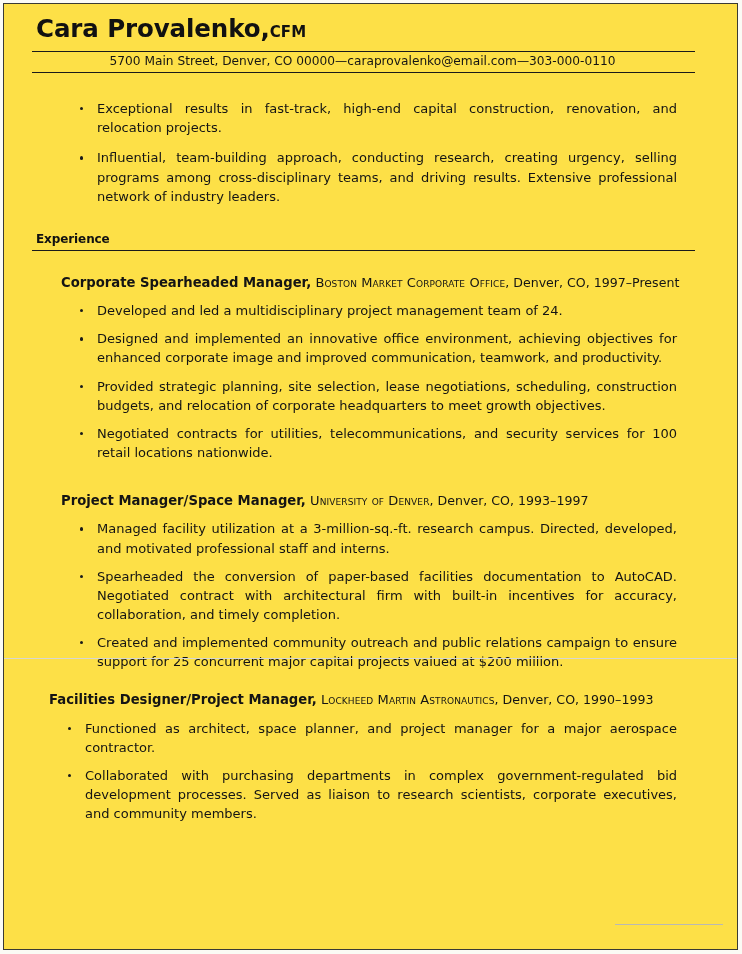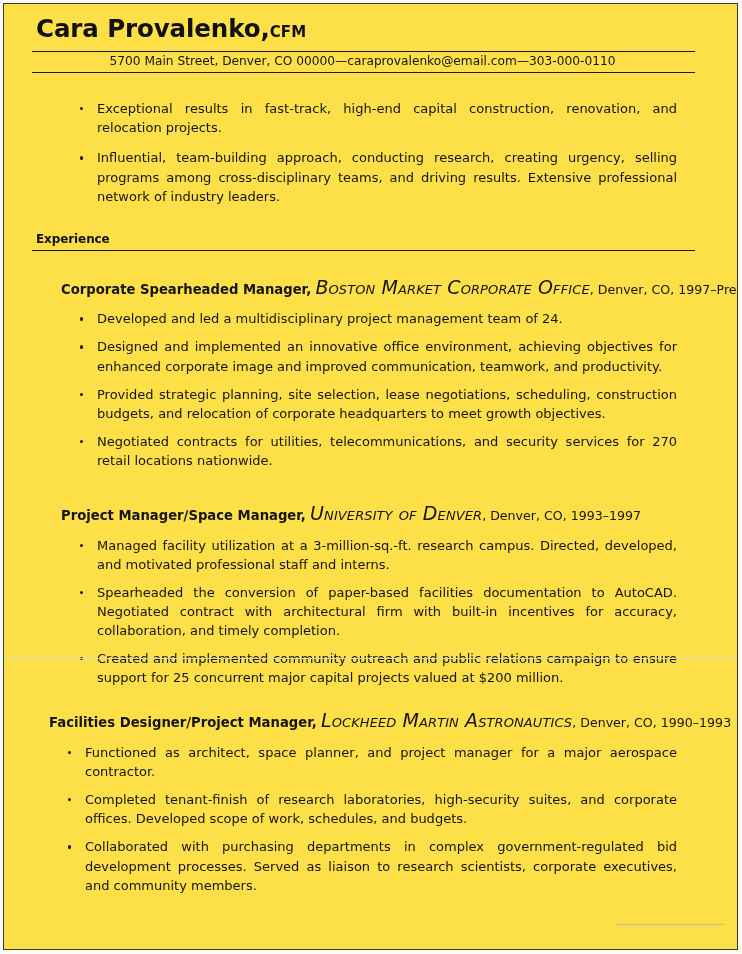--- a/index.html
+++ b/index.html
@@ -128,23 +128,22 @@
     font-size: 13.2px;
     line-height: 1.4;
     color: #141414;
     white-space: nowrap;
   }
   .job-title {
     font-weight: 700;
   }
   .job-company {
     font-variant: small-caps;
-    font-size: 19px;
+    font-size: 13px;
     letter-spacing: 0.1px;
-    font-style: italic;
   }
   .job-meta { font-size: 12.6px; }
   .job > ul.bullets { margin-top: 4px; }
   .job > ul.bullets > li { margin-top: 9px; }
 
   
   .job-1 { margin-top: 23px; }
   .job-2 { margin-top: 30px; }
   .job-3 { margin-top: 20px; }
 
@@ -195,21 +194,21 @@
 
       <div class="job job-1 indent-deep">
         <div class="job-title-line">
           <span class="job-title">Corporate Spearheaded Manager,</span>
           <span class="job-company">Boston Market Corporate Office</span><span class="job-meta">, Denver, CO, 1997–Present</span>
         </div>
         <ul class="bullets">
           <li>Developed and led a multidisciplinary project management team of 24.</li>
           <li>Designed and implemented an innovative office environment, achieving objectives for enhanced corporate image and improved communication, teamwork, and productivity.</li>
           <li>Provided strategic planning, site selection, lease negotiations, scheduling, construction budgets, and relocation of corporate headquarters to meet growth objectives.</li>
-          <li>Negotiated contracts for utilities, telecommunications, and security services for 270 retail locations nationwide.</li>
+          <li>Negotiated contracts for utilities, telecommunications, and security services for 100 retail locations nationwide.</li>
         </ul>
       </div>
 
       <div class="job job-2 indent-deep">
         <div class="job-title-line">
           <span class="job-title">Project Manager/Space Manager,</span>
           <span class="job-company">University of Denver</span><span class="job-meta">, Denver, CO, 1993–1997</span>
         </div>
         <ul class="bullets">
           <li>Managed facility utilization at a 3-million-sq.-ft. research campus. Directed, developed, and motivated professional staff and interns.</li>
@@ -218,21 +217,20 @@
         </ul>
       </div>
 
       <div class="job job-3 indent-shallow">
         <div class="job-title-line">
           <span class="job-title">Facilities Designer/Project Manager,</span>
           <span class="job-company">Lockheed Martin Astronautics</span><span class="job-meta">, Denver, CO, 1990–1993</span>
         </div>
         <ul class="bullets">
           <li>Functioned as architect, space planner, and project manager for a major aerospace contractor.</li>
-          <li>Completed tenant-finish of research laboratories, high-security suites, and corporate offices. Developed scope of work, schedules, and budgets.</li>
           <li>Collaborated with purchasing departments in complex government-regulated bid development processes. Served as liaison to research scientists, corporate executives, and community members.</li>
         </ul>
       </div>
 
     </div>
 
     <div class="page-break-rule pb-1"></div>
     <div class="corner-rule"></div>
   </div>
 </div>

